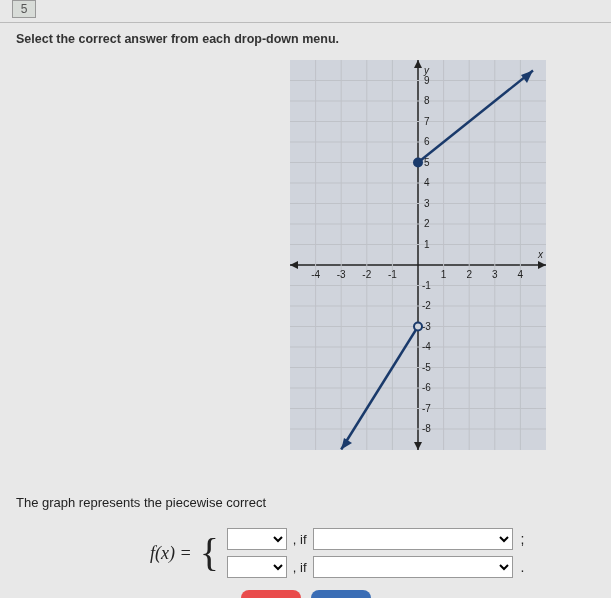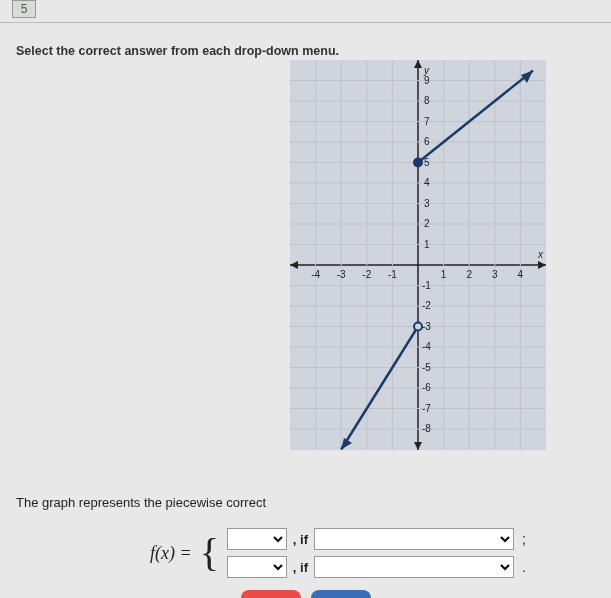--- a/index.html
+++ b/index.html
@@ -33,21 +33,20 @@
       height: 1px;
       background: #bbb;
     }
     .instruction {
       position: absolute;
       top: 32px;
       left: 16px;
       font-size: 12.5px;
       color: #333;
       font-weight: bold;
-      margin-top: 12px;
     }
     .chart-container {
       position: absolute;
       top: 60px;
       left: 290px;
       width: 256px;
       height: 390px;
       background: #d0d4dc;
     }
     .chart-svg {
@@ -102,21 +101,20 @@
     .dd-large {
       width: 200px;
       height: 22px;
       border: 1px solid #999;
       background: #fff;
       font-size: 12px;
     }
     .if-label {
       font-size: 13px;
       color: #222;
-      font-weight: bold;
     }
     .punct {
       font-size: 14px;
       color: #222;
       margin-left: 2px;
     }
     .btn-row {
       position: absolute;
       bottom: 0;
       left: 50%;

